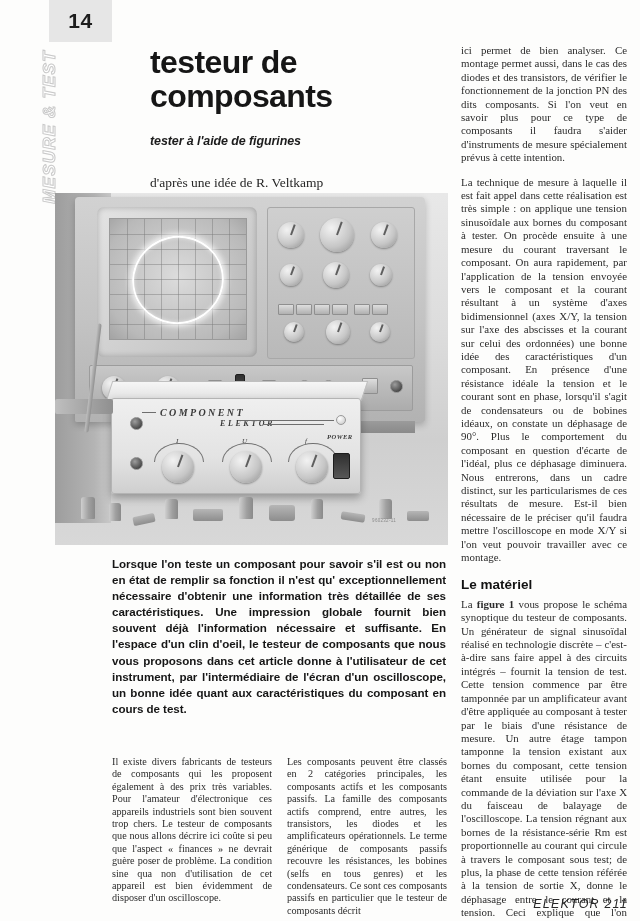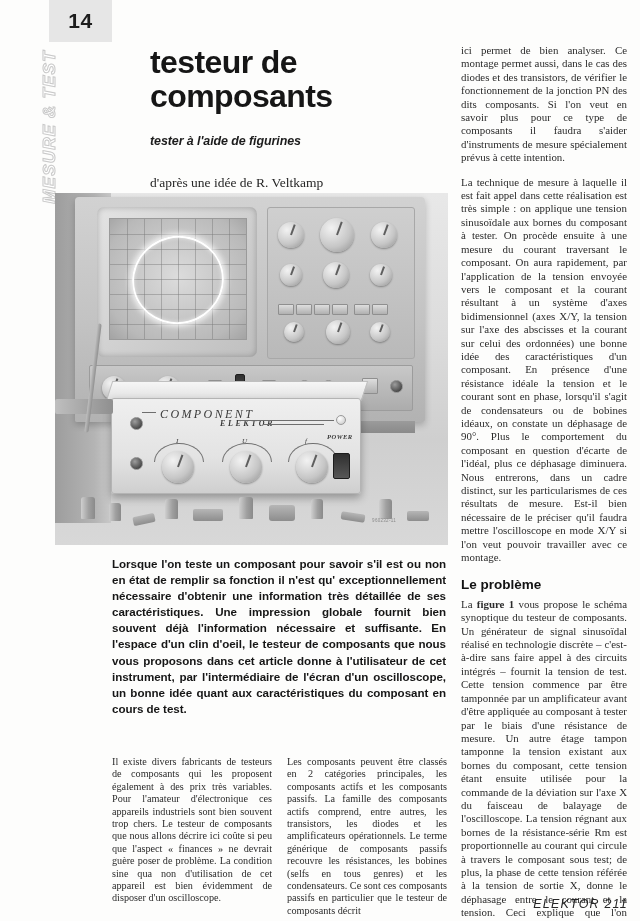--- a/index.html
+++ b/index.html
@@ -218,24 +218,24 @@
     width: 254px; height: 18px;
     background: linear-gradient(180deg,#f6f6f3,#e2e2de);
     transform: skewX(-18deg);
     border: 1px solid #c0c0bc;
   }
   .tester-label {
     position: absolute;
     left: 48px; top: 8px;
     font-family: "Liberation Serif", serif;
     font-style: italic;
-    font-size: 12px;
+    font-size: 10px;
     letter-spacing: 2.4px;
     color: #3a3a37;
-    font-weight: normal;
+    font-weight: bold;
   }
   .tester-label2 {
     position: absolute;
     left: 108px; top: 20px;
     font-family: "Liberation Serif", serif;
     font-style: italic;
     font-size: 8px;
     letter-spacing: 2.6px;
     color: #3a3a37;
     font-weight: bold;
@@ -500,18 +500,18 @@
   <div class="lead">Lorsque l'on teste un composant pour savoir s'il est ou non en état de remplir sa fonction il n'est qu' exceptionnellement nécessaire d'obtenir une information très détaillée de ses caractéristiques. Une impression globale fournit bien souvent déjà l'information nécessaire et suffisante. En l'espace d'un clin d'oeil, le testeur de composants que nous vous proposons dans cet article donne à l'utilisateur de cet instrument, par l'intermédiaire de l'écran d'un oscilloscope, un bonne idée quant aux caractéristiques du composant en cours de test.</div>
 
   <div class="body-cols">
     <div class="body-col">Il existe divers fabricants de testeurs de composants qui les proposent également à des prix très variables. Pour l'amateur d'électronique ces appareils industriels sont bien souvent trop chers. Le testeur de composants que nous allons décrire ici coûte si peu que l'aspect « finances » ne devrait guère poser de problème. La condition sine qua non d'utilisation de cet appareil est bien évidemment de disposer d'un oscilloscope.</div>
     <div class="body-col">Les composants peuvent être classés en 2 catégories principales, les composants actifs et les composants passifs. La famille des composants actifs comprend, entre autres, les transistors, les diodes et les amplificateurs opérationnels. Le terme générique de composants passifs recouvre les résistances, les bobines (selfs en tous genres) et les condensateurs. Ce sont ces composants passifs en particulier que le testeur de composants décrit</div>
   </div>
 
   <div class="right-col">
     <p>ici permet de bien analyser. Ce montage permet aussi, dans le cas des diodes et des transistors, de vérifier le fonctionnement de la jonction PN des dits composants. Si l'on veut en savoir plus pour ce type de composants il faudra s'aider d'instruments de mesure spécialement prévus à cette intention.</p>
     <p>La technique de mesure à laquelle il est fait appel dans cette réalisation est très simple : on applique une tension sinusoïdale aux bornes du composant à tester. On procède ensuite à une mesure du courant traversant le composant. On aura rapidement, par l'application de la tension envoyée vers le composant et la courant résultant à un système d'axes bidimensionnel (axes X/Y, la tension sur l'axe des abscisses et la courant sur celui des ordonnées) une bonne idée des caractéristiques d'un composant. En présence d'une résistance idéale la tension et le courant sont en phase, lorsqu'il s'agit de condensateurs ou de bobines idéaux, on constate un déphasage de 90°. Plus le comportement du composant en question d'écarte de l'idéal, plus ce déphasage diminuera. Nous entrerons, dans un cadre distinct, sur les particularismes de ces résultats de mesure. Est-il bien nécessaire de le préciser qu'il faudra mettre l'oscilloscope en mode X/Y si l'on veut pouvoir travailler avec ce montage.</p>
-    <div class="section-h">Le problème</div>
+    <div class="section-h">Le matériel</div>
     <p><span>La </span><b>figure 1</b><span> vous propose le schéma synoptique du testeur de composants. Un générateur de signal sinusoïdal réalisé en technologie discrète – c'est-à-dire sans faire appel à des circuits intégrés – fournit la tension de test. Cette tension commence par être tamponnée par un amplificateur avant d'être appliquée au composant à tester par le biais d'une résistance de mesure. Un autre étage tampon tamponne la tension existant aux bornes du composant, cette tension étant ensuite utilisée pour la commande de la déviation sur l'axe X du faisceau de balayage de l'oscilloscope. La tension régnant aux bornes de la résistance-série Rm est proportionnelle au courant qui circule à travers le composant sous test; de plus, la phase de cette tension référée à la tension de sortie X, donne le déphasage entre le courant et la tension. Ceci explique que l'on procède, à l'aide d'un étage amplificateur, à la mesure de tension aux bornes de la dite résistance. Cette tension sert ensuite à la commande du faisceau de balayage sur l'axe Y. Le schéma de la </span></p>
   </div>
 
   <div class="footer-brand">ELEKTOR 211</div>
 </div>
 
 </body></html>

